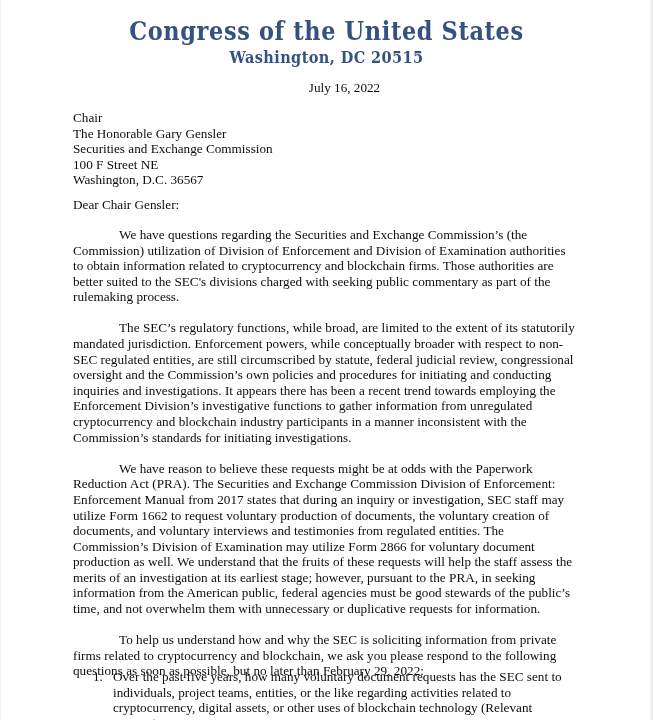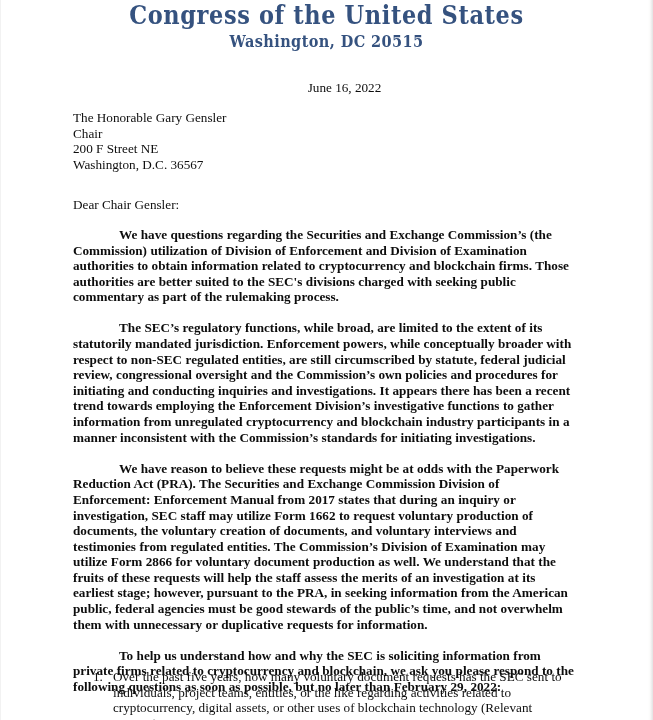--- a/index.html
+++ b/index.html
@@ -37,21 +37,21 @@
   .scan-edge-right {
     position: absolute;
     top: 0; right: 0;
     width: 5px; height: 720px;
     background: linear-gradient(to right, #ffffff 0%, #fbfbfa 40%, #e2e2e2 100%);
   }
 
   
   .letterhead {
     text-align: center;
-    padding-top: 0;
+    padding-top: 16px;
   }
   .letterhead-line1 {
     font-family: "DejaVu Serif", "Liberation Serif", serif;
     font-weight: bold;
     font-size: 22.5px;
     line-height: 26px;
     letter-spacing: 0.6px;
     color: #35527f;
     transform: scaleY(1.12);
     transform-origin: center top;
@@ -107,21 +107,20 @@
     left: 0;
     top: 227px;
     width: 503px;
   }
   .para {
     text-align: left;
     text-indent: 46px;
     margin: 0 0 15.5px 0;
     line-height: 15.6px;
     word-spacing: 0.1px;
-    font-weight: bold;
   }
 
   
   .questions {
     position: absolute;
     left: 0;
     top: 669px;
     width: 503px;
     margin: 0;
     padding: 0;
@@ -150,26 +149,27 @@
   <div class="scan-edge-left"></div>
   <div class="scan-edge-right"></div>
 
   <div class="letterhead">
     <div class="letterhead-line1">Congress of the United States</div>
     <div class="letterhead-line2">Washington, DC 20515</div>
   </div>
 
   <div class="body-block">
 
-    <div class="date-line">June 16, 2022</div>
+    <div class="date-line">July 16, 2022</div>
 
     <div class="recipient">
+      <div>Chair</div>
       <div>The Honorable Gary Gensler</div>
-      <div>Chair</div>
-      <div>200 F Street NE</div>
+      <div>Securities and Exchange Commission</div>
+      <div>100 F Street NE</div>
       <div>Washington, D.C. 36567</div>
     </div>
 
     <div class="salutation">Dear Chair Gensler:</div>
 
     <div class="paras">
       <p class="para">We have questions regarding the Securities and Exchange Commission’s (the Commission) utilization of Division of Enforcement and Division of Examination authorities to obtain information related to cryptocurrency and blockchain firms. Those authorities are better suited to the SEC's divisions charged with seeking public commentary as part of the rulemaking process.</p>
       <p class="para">The SEC’s regulatory functions, while broad, are limited to the extent of its statutorily mandated jurisdiction. Enforcement powers, while conceptually broader with respect to non-SEC regulated entities, are still circumscribed by statute, federal judicial review, congressional oversight and the Commission’s own policies and procedures for initiating and conducting inquiries and investigations. It appears there has been a recent trend towards employing the Enforcement Division’s investigative functions to gather information from unregulated cryptocurrency and blockchain industry participants in a manner inconsistent with the Commission’s standards for initiating investigations.</p>
       <p class="para">We have reason to believe these requests might be at odds with the Paperwork Reduction Act (PRA). The Securities and Exchange Commission Division of Enforcement: Enforcement Manual from 2017 states that during an inquiry or investigation, SEC staff may utilize Form 1662 to request voluntary production of documents, the voluntary creation of documents, and voluntary interviews and testimonies from regulated entities. The Commission’s Division of Examination may utilize Form 2866 for voluntary document production as well. We understand that the fruits of these requests will help the staff assess the merits of an investigation at its earliest stage; however, pursuant to the PRA, in seeking information from the American public, federal agencies must be good stewards of the public’s time, and not overwhelm them with unnecessary or duplicative requests for information.</p>
       <p class="para">To help us understand how and why the SEC is soliciting information from private firms related to cryptocurrency and blockchain, we ask you please respond to the following questions as soon as possible, but no later than February 29, 2022:</p>

